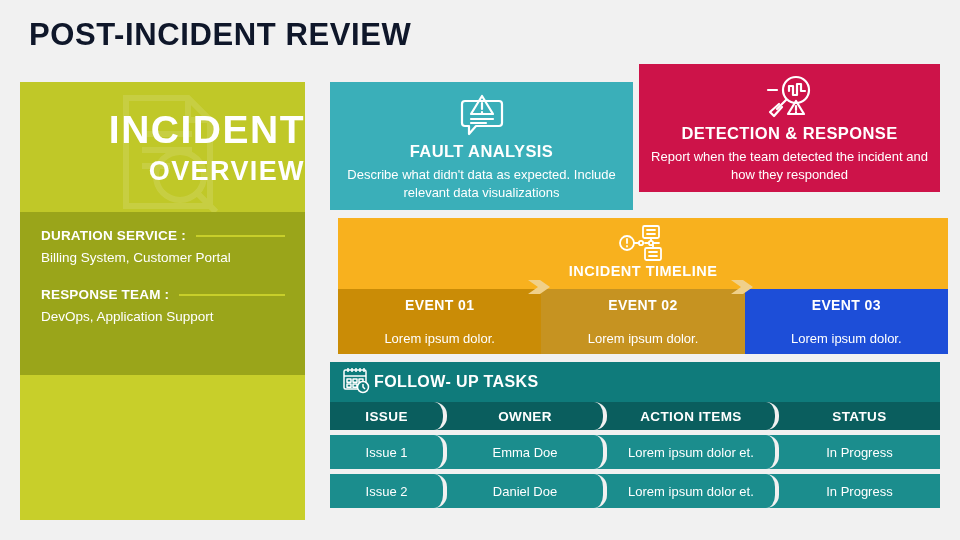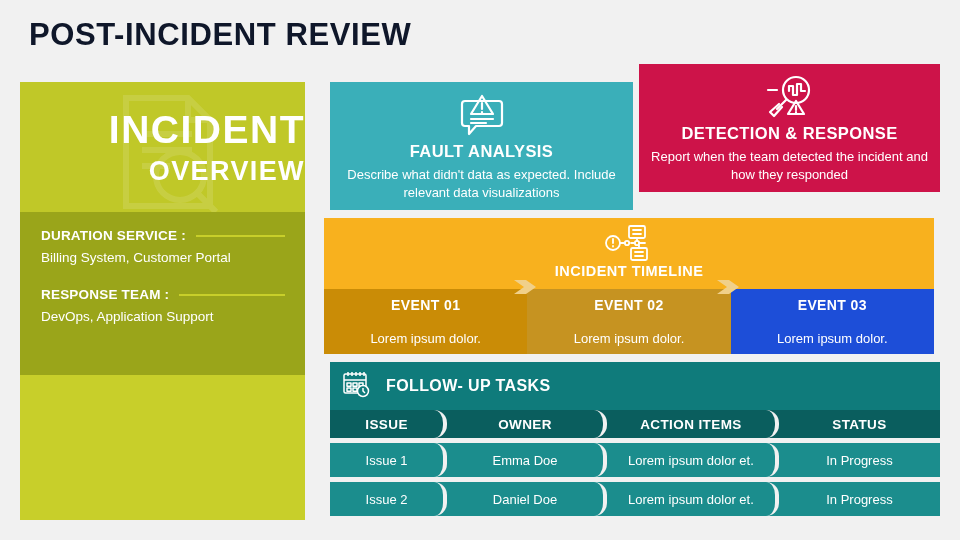--- a/index.html
+++ b/index.html
@@ -71,21 +71,21 @@
   }
   .card-fault { left: 330px; top: 82px; width: 303px; height: 128px; background: #3aafb9; }
   .card-detect { left: 639px; top: 64px; width: 301px; height: 128px; background: #cd1349; }
   .card-icon { margin-top: 11px; height: 44px; display: flex; align-items: center; }
   .card-title {
     font-size: 16.5px; font-weight: bold; letter-spacing: 0.4px; margin-top: 5px;
   }
   .card-desc { font-size: 13px; line-height: 1.35; margin-top: 5px; padding: 0 12px; }
 
   
-  .timeline { position: absolute; left: 324px; top: 218px; width: 610px; height: 136px; }
+  .timeline { position: absolute; left: 338px; top: 218px; width: 610px; height: 136px; }
   .tl-head {
     position: relative; height: 71px; background: #f8b11e;
     display: flex; flex-direction: column; align-items: center;
   }
   .tl-icon { margin-top: 6px; height: 38px; display: flex; align-items: center; }
   .tl-title {
     font-size: 14.5px; font-weight: bold; letter-spacing: 0.5px; color: #fff; margin-top: 1px;
   }
   .tl-events { position: relative; display: flex; height: 65px; }
   .tl-ev {
@@ -94,22 +94,22 @@
   }
   .tl-ev-name {
     font-size: 14px; font-weight: bold; letter-spacing: 0.4px; margin-bottom: 18px;
   }
   .tl-ev-desc { font-size: 13px; }
   .tl-arrow { position: absolute; top: -9px; width: 22px; height: 14px; }
 
   
   .tasks { position: absolute; left: 330px; top: 362px; width: 610px; height: 158px; }
   .tasks-head {
-    height: 48px; background: #0f7b7b; display: flex; align-items: center;
-    padding-left: 12px; gap: 16px;
+    height: 40px; background: #0f7b7b; display: flex; align-items: center;
+    padding-left: 12px; gap: 4px;
   }
   .tasks-title {
     font-size: 16px; font-weight: bold; color: #fff; letter-spacing: 0.4px;
   }
   .trow { display: flex; }
   .trow.header { background: #0a5e5e; height: 28px; }
   .trow.body { background: #1b8d8d; height: 34px; margin-top: 5px; }
   .tcell {
     display: flex; align-items: center; justify-content: center;
     color: #fff; text-align: center; border-right: 4px solid #f1f1f1; border-radius: 13px;

